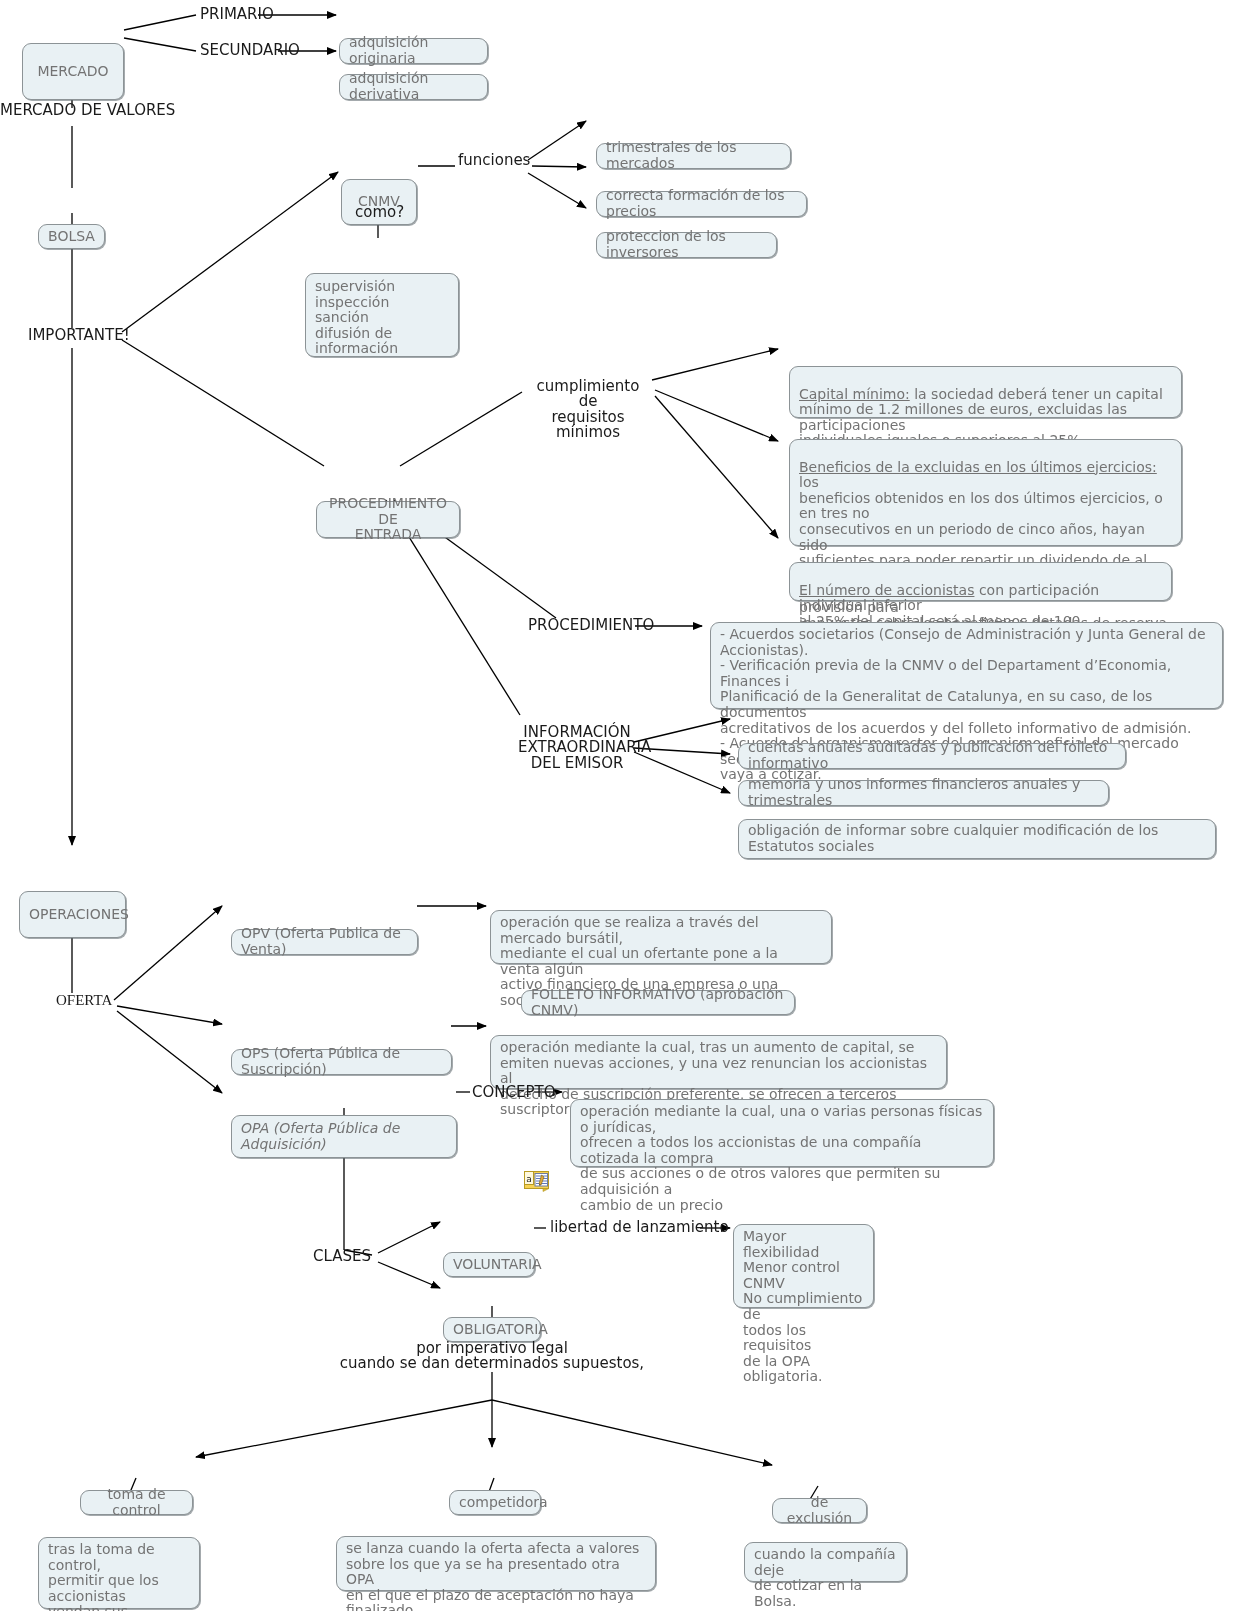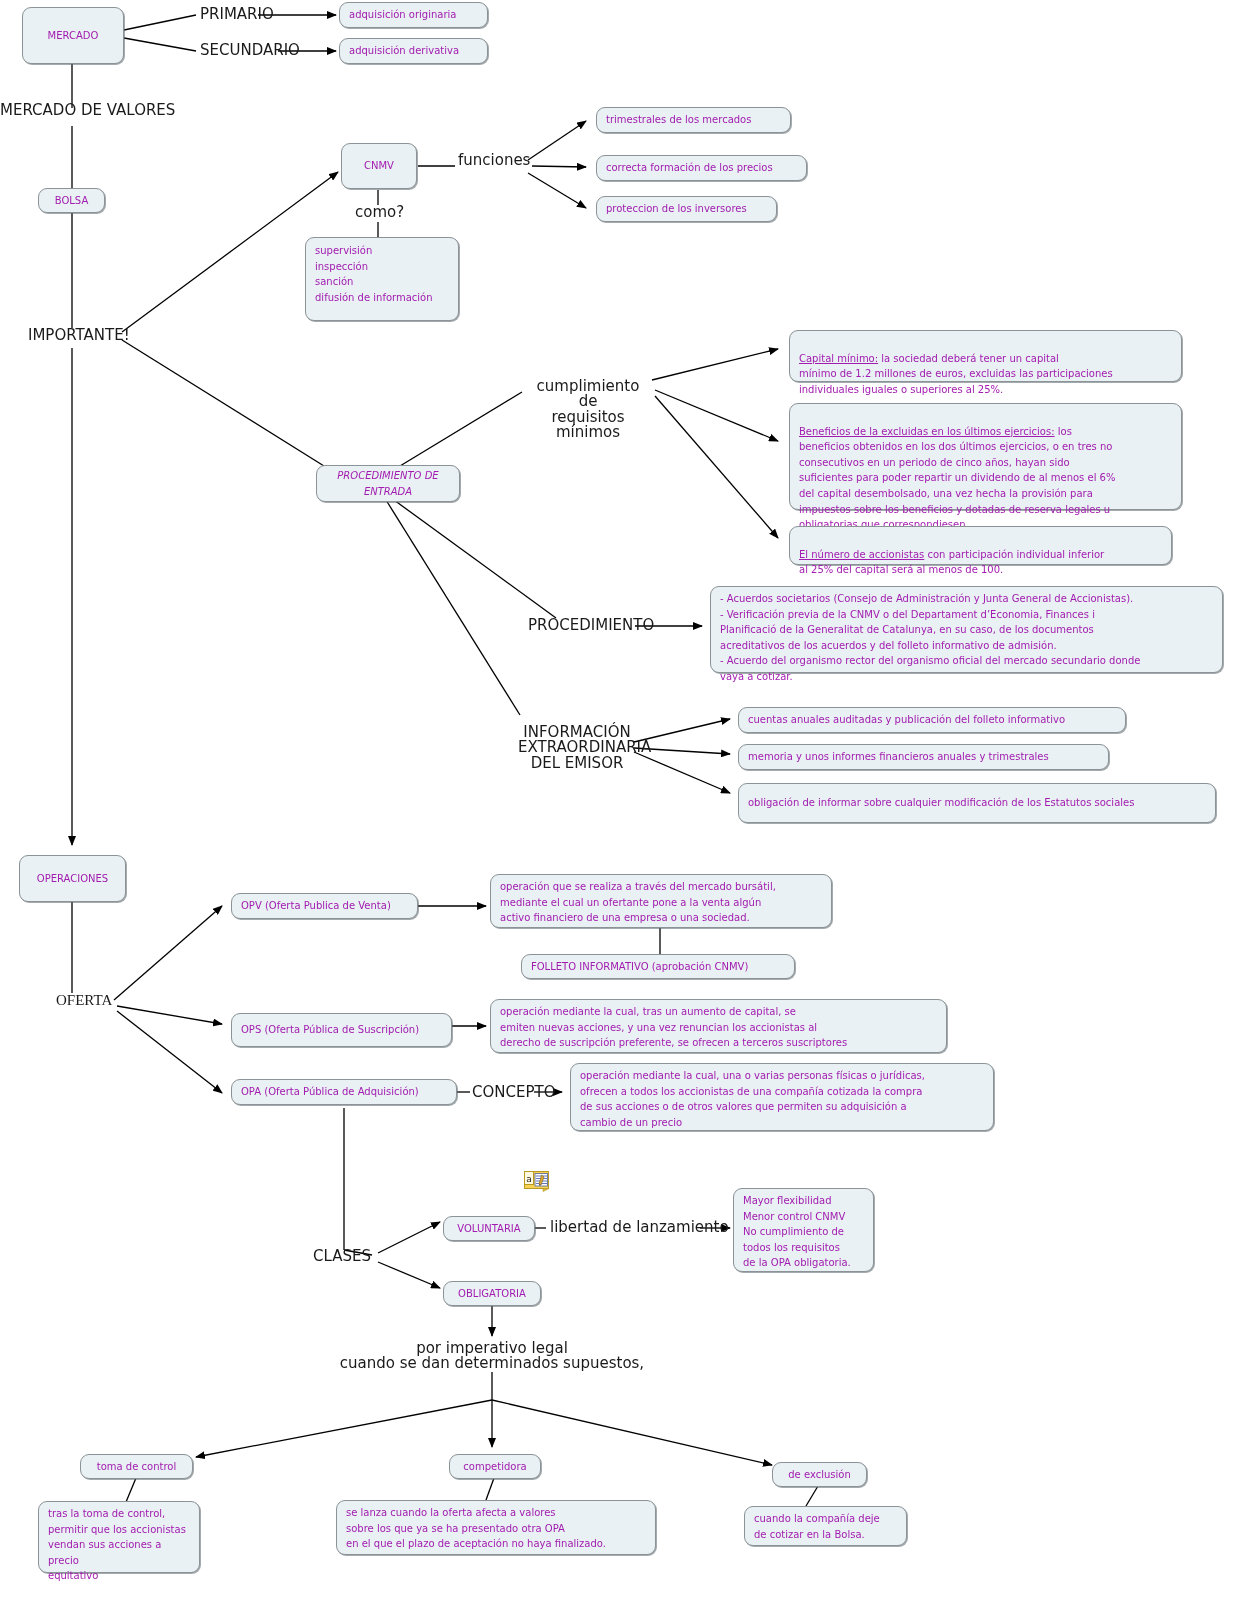--- a/index.html
+++ b/index.html
@@ -27,26 +27,27 @@
     pointer-events: none;
   }
   .node {
     position: absolute;
     box-sizing: border-box;
     background: #e9f1f4;
     border: 1.2px solid #8c9396;
     border-radius: 9px;
     box-shadow: 1px 1px 0 rgba(90,100,105,0.55);
     padding: 4px 9px;
-    font-size: 10px;
+    font-size: 14px;
     line-height: 15.6px;
-    color: #a21caf;
+    color: #737373;
     white-space: pre-line;
     display: flex;
     align-items: center;
+    margin-top: 36px;
   }
   .node.center { justify-content: center; text-align: center; }
   .node.left { justify-content: flex-start; text-align: left; }
   .node .ntext { width: 100%; }
   .label {
     position: absolute;
     font-size: 15px;
     line-height: 15.4px;
     color: #1a1a1a;
     white-space: pre-line;
@@ -185,21 +186,21 @@
 
   <div class="label" style="left:355px; top:205px;">como?</div>
 
   <div class="node left" style="left:305px; top:237px; width:154px; height:84px; align-items:flex-start; padding-top:5px;">
     <span class="ntext">supervisión
 inspección
 sanción
 difusión de información</span>
   </div>
 
-  <div class="node center" style="left:316px; top:465px; width:144px; height:37px;font-style:italic;">
+  <div class="node center" style="left:316px; top:465px; width:144px; height:37px;">
     <span class="ntext">PROCEDIMIENTO DE
 ENTRADA</span>
   </div>
 
   <div class="label center" style="left:525px; top:379px; width:126px;">cumplimiento de
 requisitos mínimos</div>
 
   <div class="node left" style="left:789px; top:330px; width:393px; height:52px; align-items:flex-start; padding-top:4px;">
     <span class="ntext">
       <span class="u">Capital mínimo:</span><span> la sociedad deberá tener un capital
@@ -265,31 +266,31 @@
   <div class="node left" style="left:490px; top:874px; width:342px; height:54px; align-items:flex-start; padding-top:4px;">
     <span class="ntext">operación que se realiza a través del mercado bursátil,
  mediante el cual un ofertante pone a la venta algún
 activo financiero de una empresa o una sociedad.</span>
   </div>
 
   <div class="node left" style="left:521px; top:954px; width:274px; height:25px;">
     <span class="ntext">FOLLETO INFORMATIVO (aprobación CNMV)</span>
   </div>
 
-  <div class="node left" style="left:231px; top:1013px; width:221px; height:34px;">
+  <div class="node left" style="left:231px; top:1013px; width:221px; height:26px;">
     <span class="ntext">OPS (Oferta Pública de Suscripción)</span>
   </div>
 
   <div class="node left" style="left:490px; top:999px; width:457px; height:54px; align-items:flex-start; padding-top:4px;">
     <span class="ntext">operación mediante la cual, tras un aumento de capital, se
 emiten nuevas acciones, y una vez renuncian los accionistas al
 derecho de suscripción preferente, se ofrecen a terceros suscriptores</span>
   </div>
 
-  <div class="node left" style="left:231px; top:1079px; width:226px; height:26px;">
+  <div class="node left" style="left:231px; top:1079px; width:226px; height:43px;font-style:italic;">
     <span class="ntext">OPA (Oferta Pública de Adquisición)</span>
   </div>
 
   <div class="label" style="left:472px; top:1085px;">CONCEPTO</div>
 
   <div class="node left" style="left:570px; top:1063px; width:424px; height:68px; align-items:flex-start; padding-top:4px;">
     <span class="ntext">operación mediante la cual, una o varias personas físicas o jurídicas,
 ofrecen a todos los accionistas de una compañía cotizada la compra
 de sus acciones o de otros valores que permiten su adquisición a
 cambio de un precio</span>

